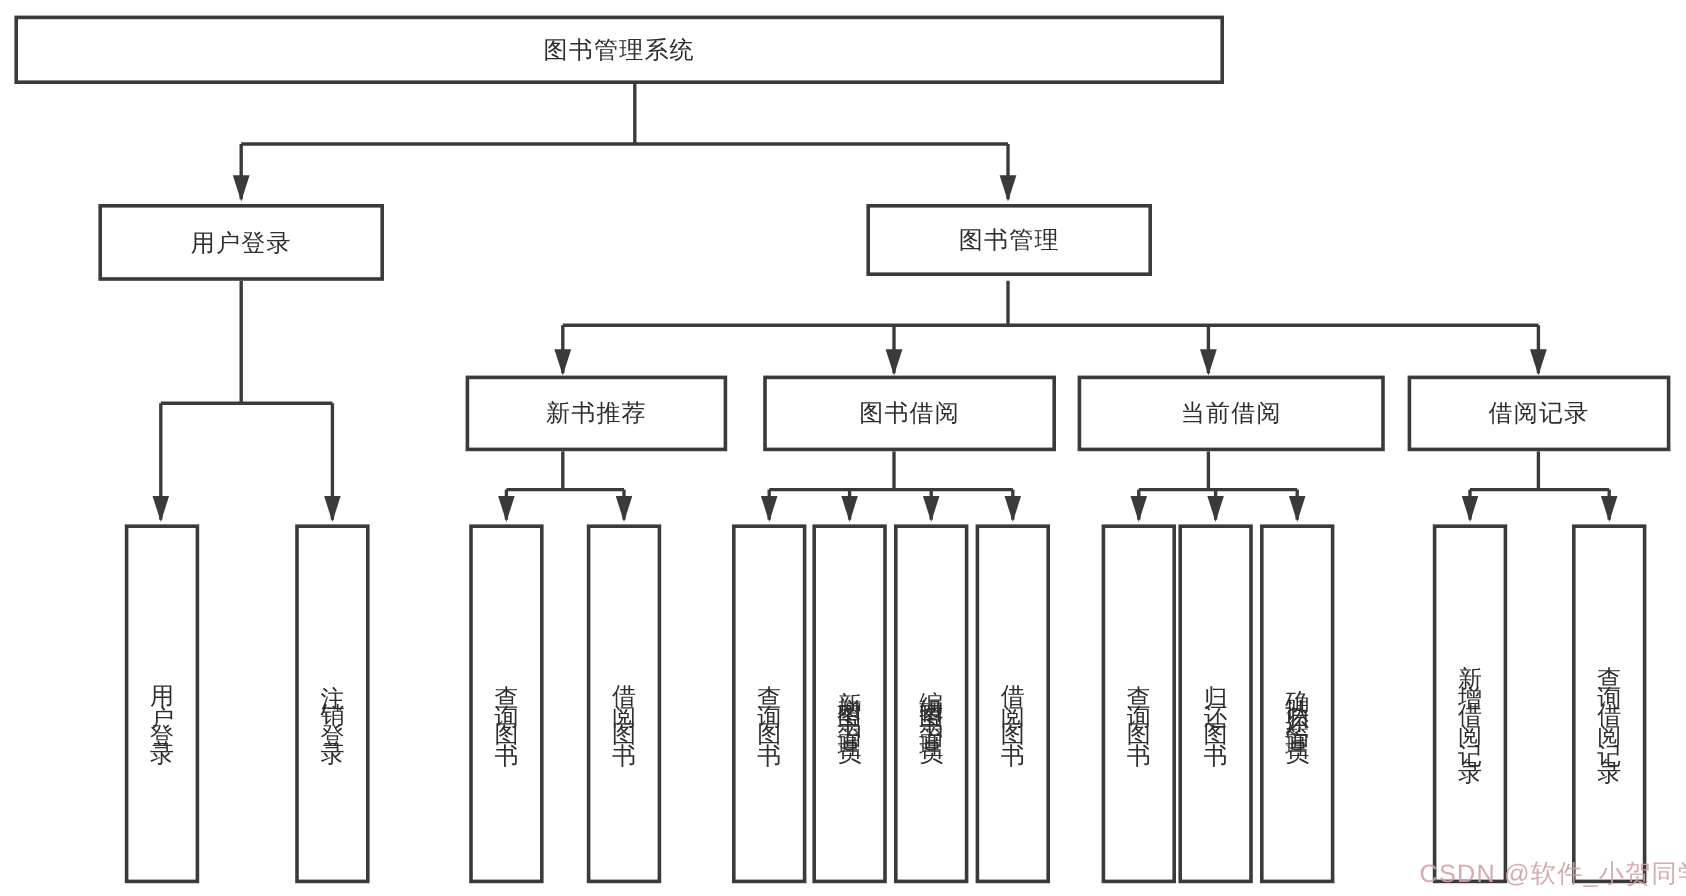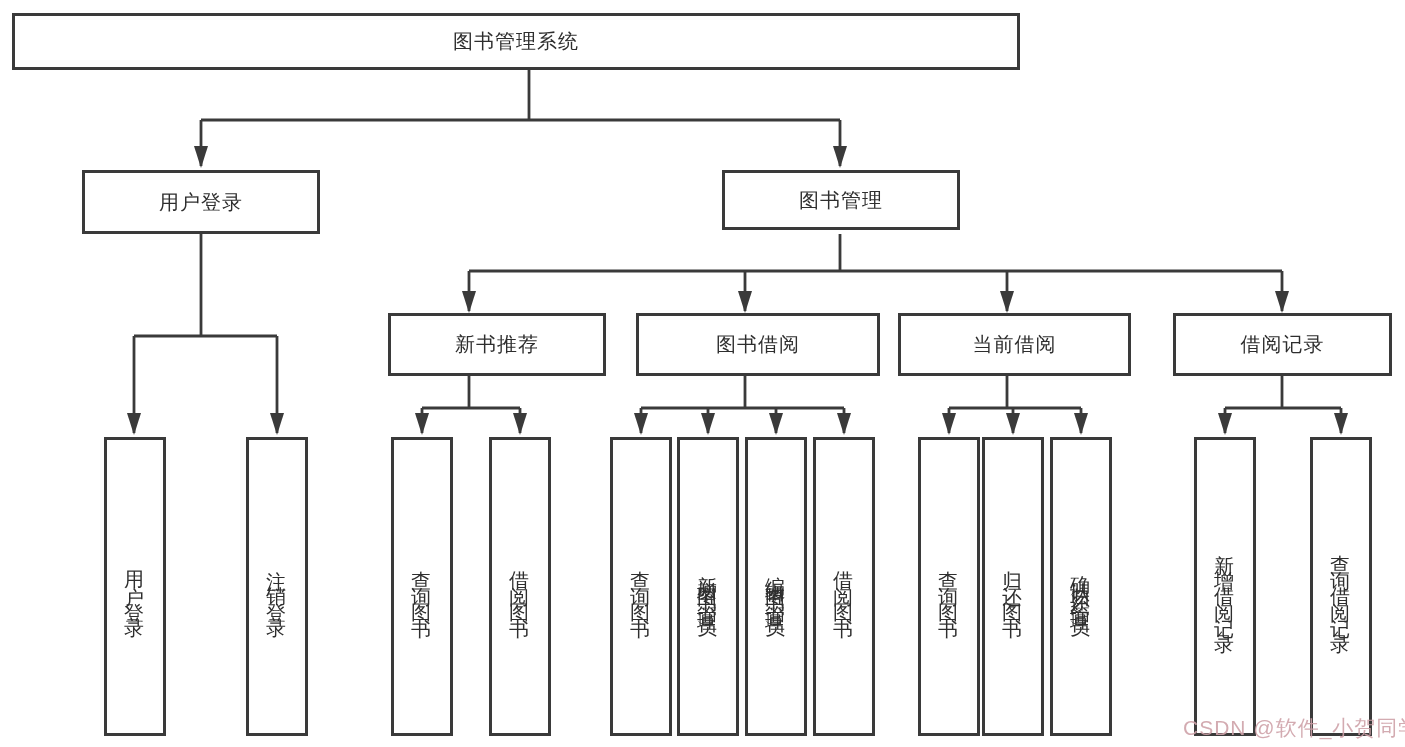--- a/index.html
+++ b/index.html
@@ -80,21 +80,21 @@
     </g>
   </svg>
 
   <div class="box" style="left:12px;top:13px;width:1008px;height:57px;">图书管理系统</div>
 
   <div class="box" style="left:82px;top:170px;width:238px;height:64px;">用户登录</div>
   <div class="box" style="left:722px;top:170px;width:238px;height:60px;">图书管理</div>
 
   <div class="box" style="left:360px;top:313px;width:218px;height:63px;margin-left:28px;">新书推荐</div>
   <div class="box" style="left:636px;top:313px;width:244px;height:63px;">图书借阅</div>
-  <div class="box" style="left:898px;top:313px;width:233px;height:63px;">当前借阅</div>
+  <div class="box" style="left:898px;top:313px;width:256px;height:63px;">当前借阅</div>
   <div class="box" style="left:1173px;top:313px;width:219px;height:63px;">借阅记录</div>
 
   <div class="box vbox" style="left:104px;">用户登录</div>
   <div class="box vbox" style="left:246px;">注销登录</div>
 
   <div class="box vbox" style="left:391px;">查询图书</div>
   <div class="box vbox" style="left:489px;">借阅图书</div>
 
   <div class="box vbox" style="left:610px;">查询图书</div>
   <div class="box vbox tight" style="left:677px;">新增图书（管理员）</div>

